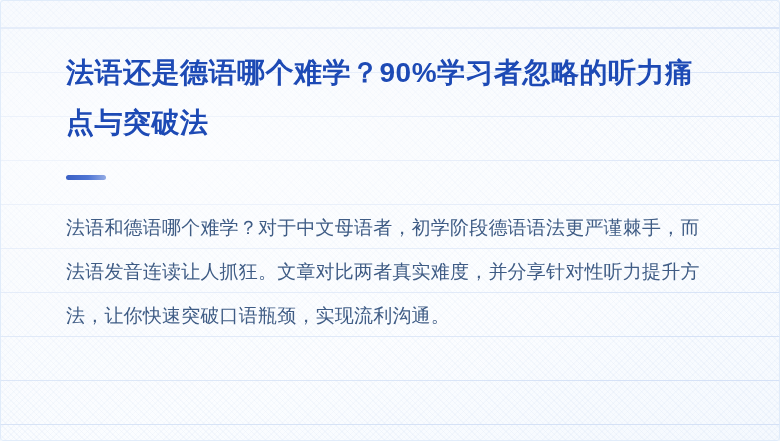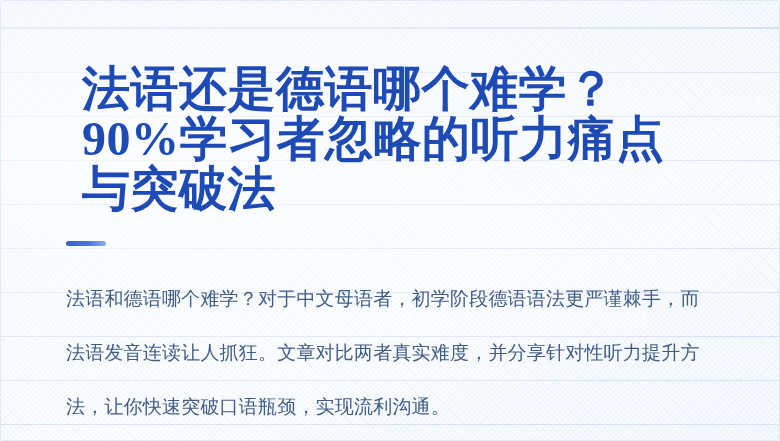--- a/index.html
+++ b/index.html
@@ -82,24 +82,24 @@
   
   .content {
     position: absolute;
     left: 66px;
     top: 48px;
     width: 660px;
     z-index: 5;
   }
 
   .cover-title {
-    margin: 16px;
-    font-family: Liberation Serif, serif;
+    margin: 0;
+    font-family: Liberation Sans, sans-serif;
     font-weight: 700;
-    font-size: 48px;
+    font-size: 28px;
     line-height: 50px;
     letter-spacing: 0.5px;
     color: #1d4ab5;
     text-shadow: 0 1px 0 rgba(255, 255, 255, 0.55);
     max-width: 648px;
   }
 
   .divider-wrap {
     margin-top: 27px;
     height: 5px;
@@ -111,21 +111,21 @@
     border-radius: 3px;
     background: linear-gradient(to right, #3a60c4 0%, #4f75d4 55%, #93abe4 100%);
   }
 
   .cover-desc {
     margin: 0;
     margin-top: 26px;
     font-family: "Liberation Sans", "DejaVu Sans", sans-serif;
     font-weight: 400;
     font-size: 19px;
-    line-height: 54px;
+    line-height: 44px;
     letter-spacing: 0.2px;
     color: #3f5c85;
     max-width: 648px;
   }
 </style>
 </head>
 <body>
 
 <div class="cover-card">
 

